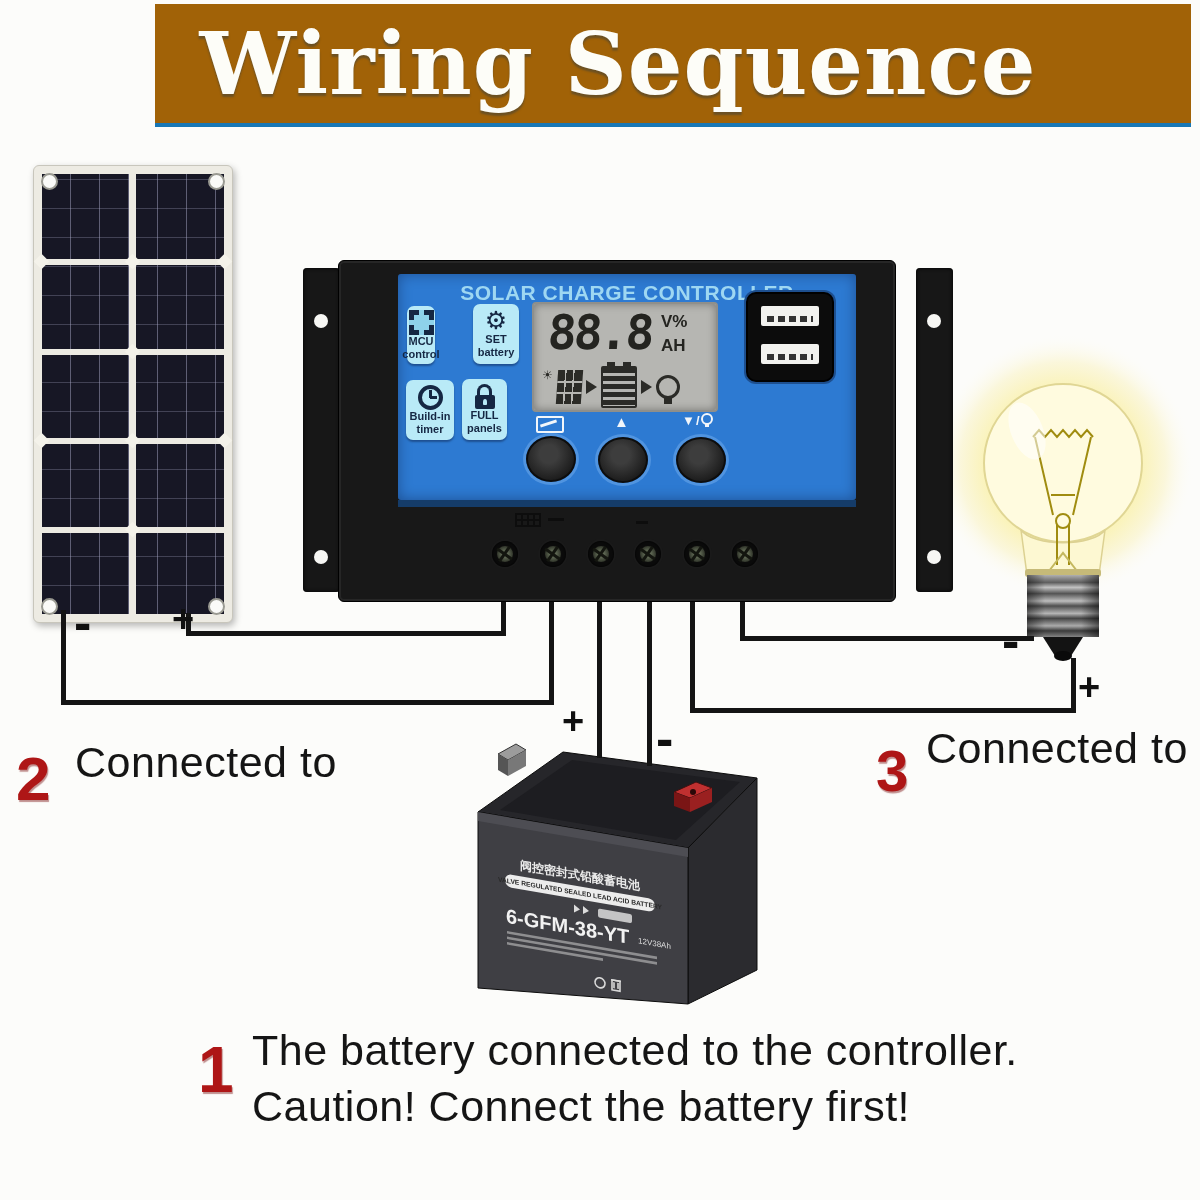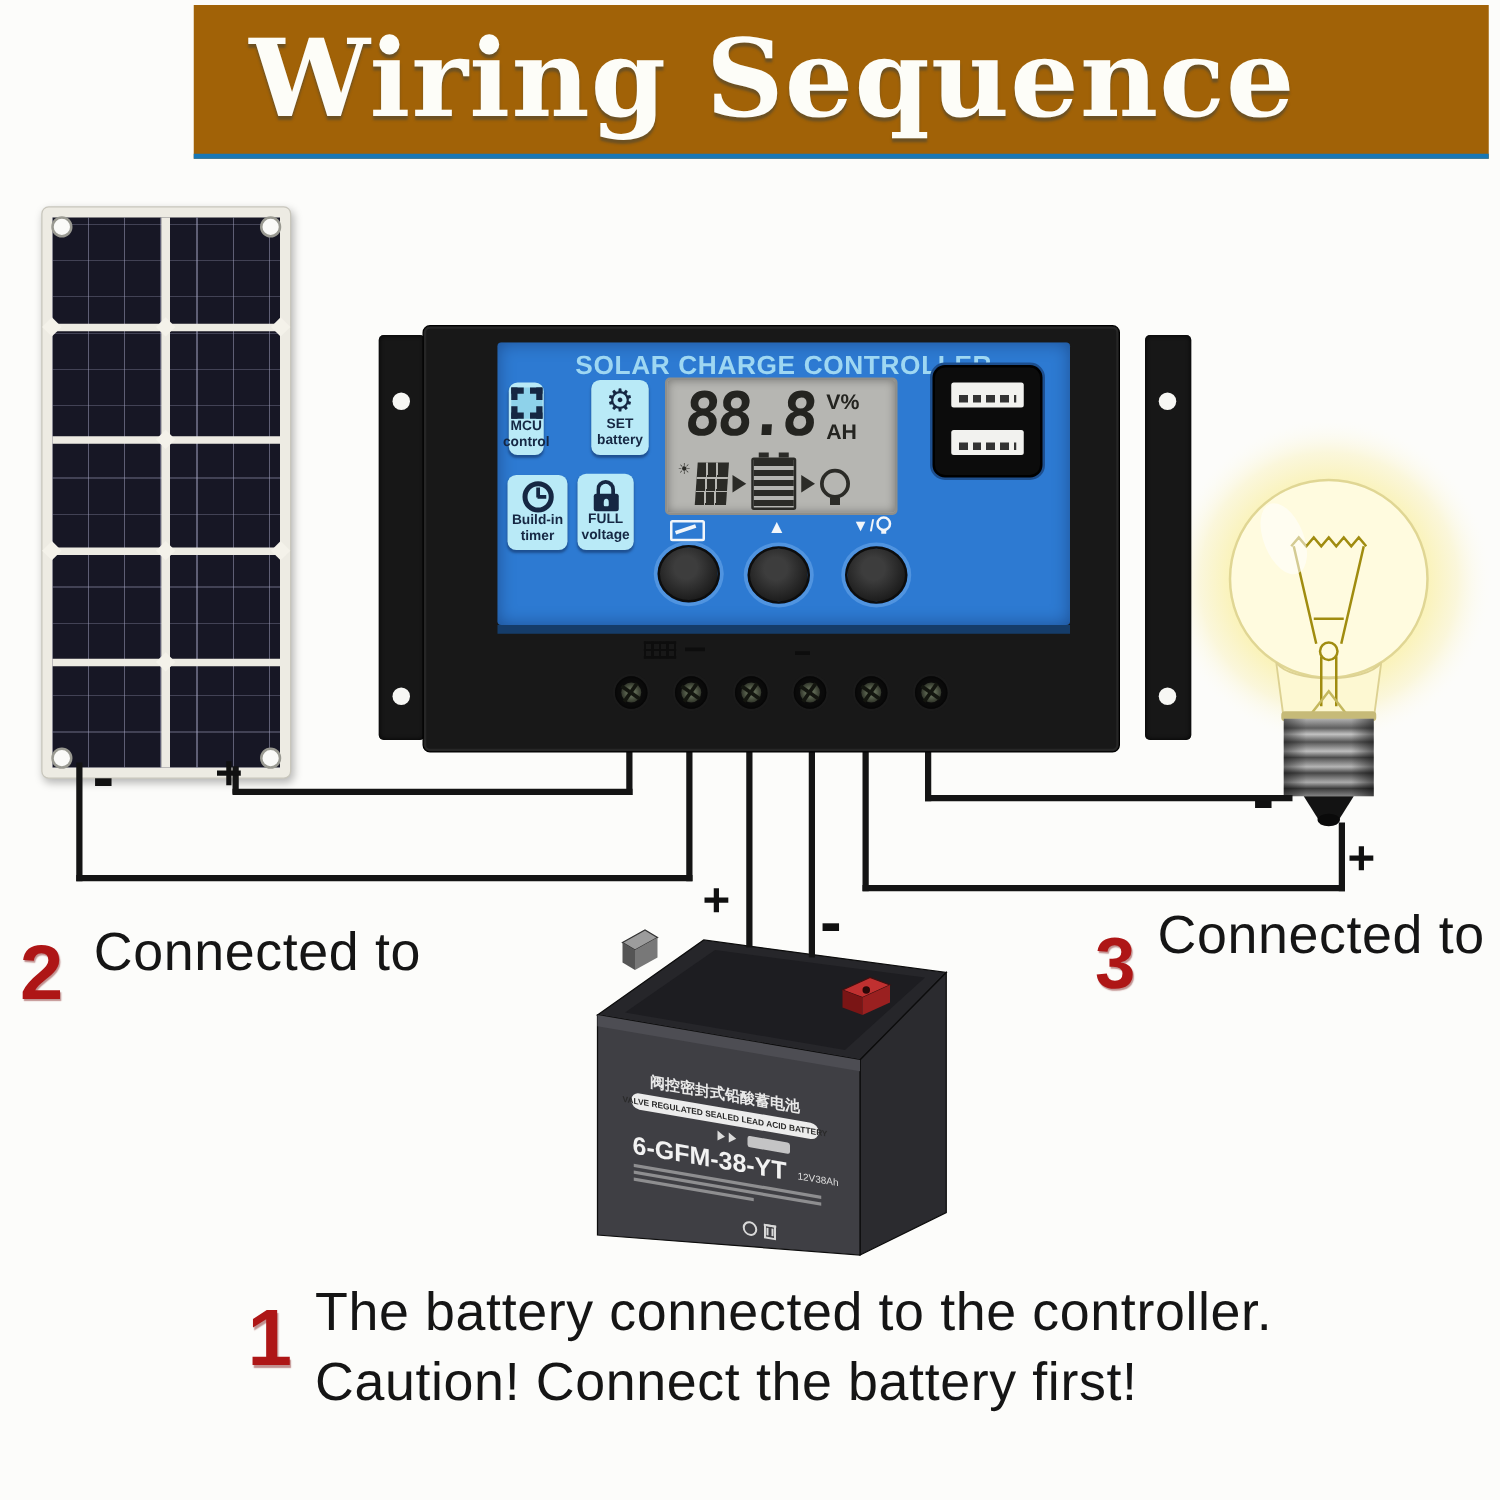--- a/index.html
+++ b/index.html
@@ -281,21 +281,21 @@
         <div class="clock"></div>
         <div>Build-in</div>
         <div>timer</div>
       </div>
       <div class="fbox" style="left:64px;top:105px;width:45px;height:61px;">
         <div class="lock">
           <div class="shackle"></div>
             <div class="lockbody"></div>
         </div>
         <div>FULL</div>
-        <div>voltage</div>
+        <div>panels</div>
       </div>
 
       <div class="lcd">
         <div class="lcd-val">88.8</div>
         <div class="lcd-unit" style="top:8px;">V%</div>
         <div class="lcd-unit" style="top:32px;">AH</div>
         <div class="lcd-icons">
           <span class="sun">☀</span>
           <span class="pvicon"></span>
           <span class="tri-r"></span>

